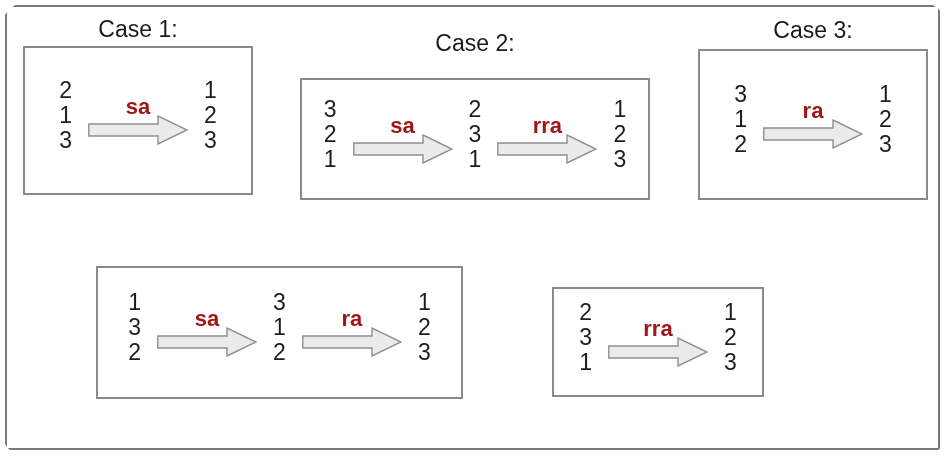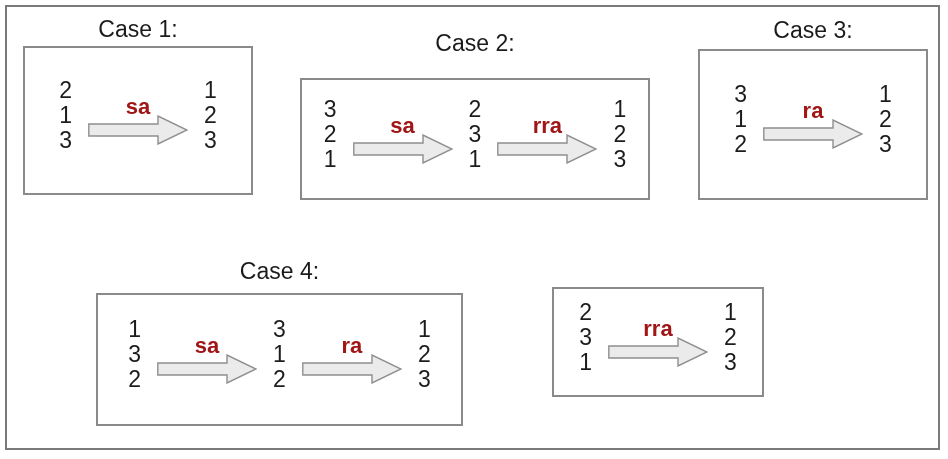--- a/index.html
+++ b/index.html
@@ -12,20 +12,21 @@
     --arrow-stroke:#8f8f8f;
     --bg:#ffffff;
   }
   html,body{margin:0;padding:0;background:var(--bg);}
   .canvas{
     position:relative;
     width:948px;height:459px;
     background:var(--bg);
     font-family:"Liberation Sans","DejaVu Sans",sans-serif;
     overflow:hidden;
+    border-radius:32px;
   }
   .frame{
     position:absolute;left:5px;top:5px;
     width:931px;height:441px;
     border:2px solid var(--frame-border);
     box-sizing:content-box;
   }
   .case{position:absolute;display:flex;flex-direction:column;}
   .case-title{
     margin:0;padding:0;
@@ -145,21 +146,20 @@
         </div>
         <div class="stack">
           <div class="num">1</div>
           <div class="num">2</div>
           <div class="num">3</div>
         </div>
       </div>
   </section>
 
   <section class="case case-4">
-    <h2 class="case-title">Case 4:</h2>
     <div class="case-box">
         <div class="stack">
           <div class="num">1</div>
           <div class="num">3</div>
           <div class="num">2</div>
         </div>
         <div class="arrow-group">
           <div class="op-label">sa</div>
           <svg class="arrow-icon" width="100" height="30" viewBox="0 0 100 30">
             <polygon points="0.8,9 70,9 70,1 99,15 70,29 70,21 0.8,21" fill="var(--arrow-fill)" stroke="var(--arrow-stroke)" stroke-width="1.4"></polygon>

